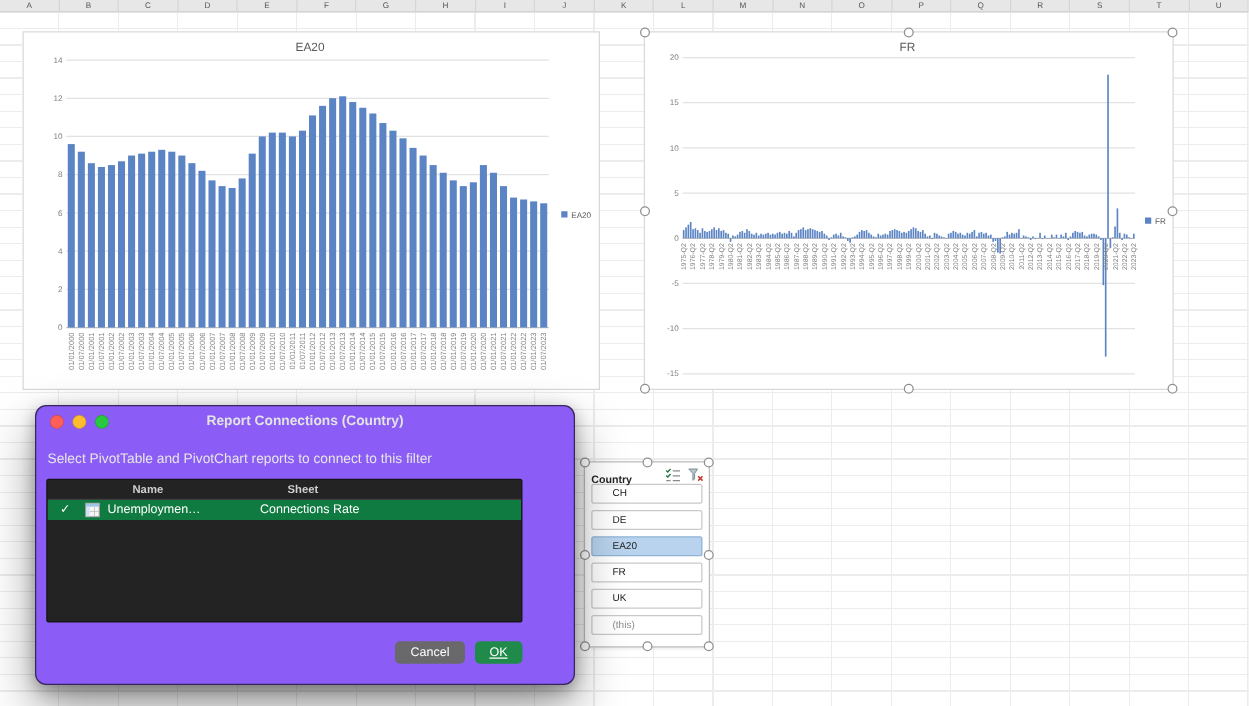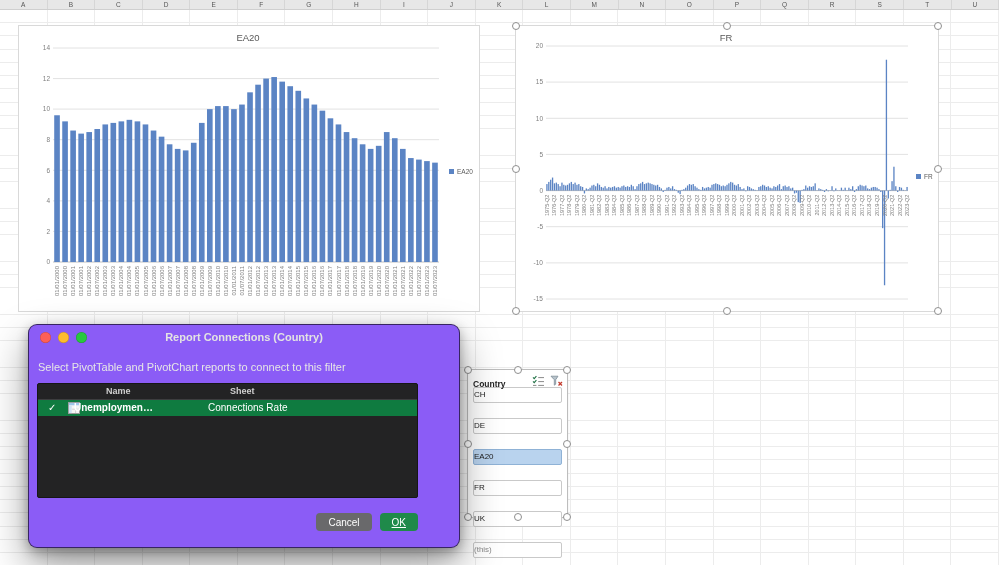--- a/index.html
+++ b/index.html
@@ -29,22 +29,22 @@
   .hnd{position:absolute;width:6px;height:6px;background:#fff;border:1px solid #8f8f8f;
     border-radius:50%;transform:translate(-50%,-50%);z-index:6;}
 
   
   .slicer{position:absolute;left:467px;top:369px;width:99px;height:147px;background:#fff;
     border:1px solid #bdbdbd;border-radius:3px;z-index:3;box-shadow:0 1px 3px rgba(0,0,0,.08);}
   .slicer-head{position:relative;height:17px;padding:3px 5px 0 5px;box-sizing:border-box;}
   .slicer-title{font-size:8.5px;font-weight:bold;color:#262626;text-align:right;}
   .sic{position:absolute;top:3px;width:13px;height:12px;display:inline-block;}
   .sic.ms{right:22px;} .sic.cf{right:4px;}
-  .slicer-item{height:14px;line-height:14px;margin:0 5px 15px 5px;border:1px solid #c9c9c9;
-    border-radius:2px;font-size:8px;color:#222;padding-left:0;background:#fff;}
+  .slicer-item{height:14px;line-height:14px;margin:0 5px 5px 5px;border:1px solid #c9c9c9;
+    border-radius:2px;font-size:8px;color:#222;padding-left:16px;background:#fff;}
   .slicer-item.sel{background:#b9d3ee;border-color:#8fb2d6;}
   .slicer-item.blank{color:#8a8a8a;}
 
   
   .dialog{position:absolute;left:28px;top:324px;width:430px;height:222px;background:#8b5cf6;
     border:1px solid rgba(0,0,0,.6);border-radius:9px;z-index:10;
     box-shadow:0 18px 40px rgba(0,0,0,.40),0 4px 12px rgba(0,0,0,.30);color:#e6e6e6;}
   .titlebar{position:relative;height:24px;display:flex;align-items:center;padding-left:11px;}
   .tl{width:11px;height:11px;border-radius:50%;display:inline-block;margin-right:7px;
     box-shadow:inset 0 0 0 0.5px rgba(0,0,0,.2);}
@@ -54,21 +54,21 @@
   .ddesc{margin:12px 9px 0 9px;font-size:11px;line-height:13px;color:#e6e6e6;}
   .dlist{position:relative;margin:9px 41px 0 8px;height:113px;background:#232324;
     border:1px solid #161617;border-radius:2px;overflow:hidden;}
   .dlist-head{position:relative;height:15px;line-height:15px;border-bottom:1px solid #3d3d3f;
     font-size:9px;font-weight:bold;color:#d0d0d0;}
   .h-name{position:absolute;left:68px;text-align:center;} .h-sheet{position:absolute;left:160px;margin-left:32px;}
   .drow{position:relative;height:16px;line-height:16px;font-size:10px;color:#fff;}
   .drow.sel{background:#0f7b40;}
   .chk{position:absolute;left:10px;font-size:10px;color:#fff;}
   .picon{position:absolute;left:30px;top:2px;width:12px;height:12px;}
-  .rname{position:absolute;left:36px;font-weight:bold;} .rsheet{position:absolute;left:170px;}
+  .rname{position:absolute;left:48px;} .rsheet{position:absolute;left:170px;}
   .dbtns{position:absolute;right:41px;bottom:16px;display:flex;gap:8px;}
   .dbtns button{height:18px;border:none;border-radius:4px;font-size:10px;color:#fff;
     padding:0 12px;font-family:"Liberation Sans",sans-serif;}
   .btn-cancel{background:#69696b;}
   .btn-ok{background:#1f8a4a;text-decoration:underline;}
 </style>
 </head>
 <body>
 
 <div class="sheet">

